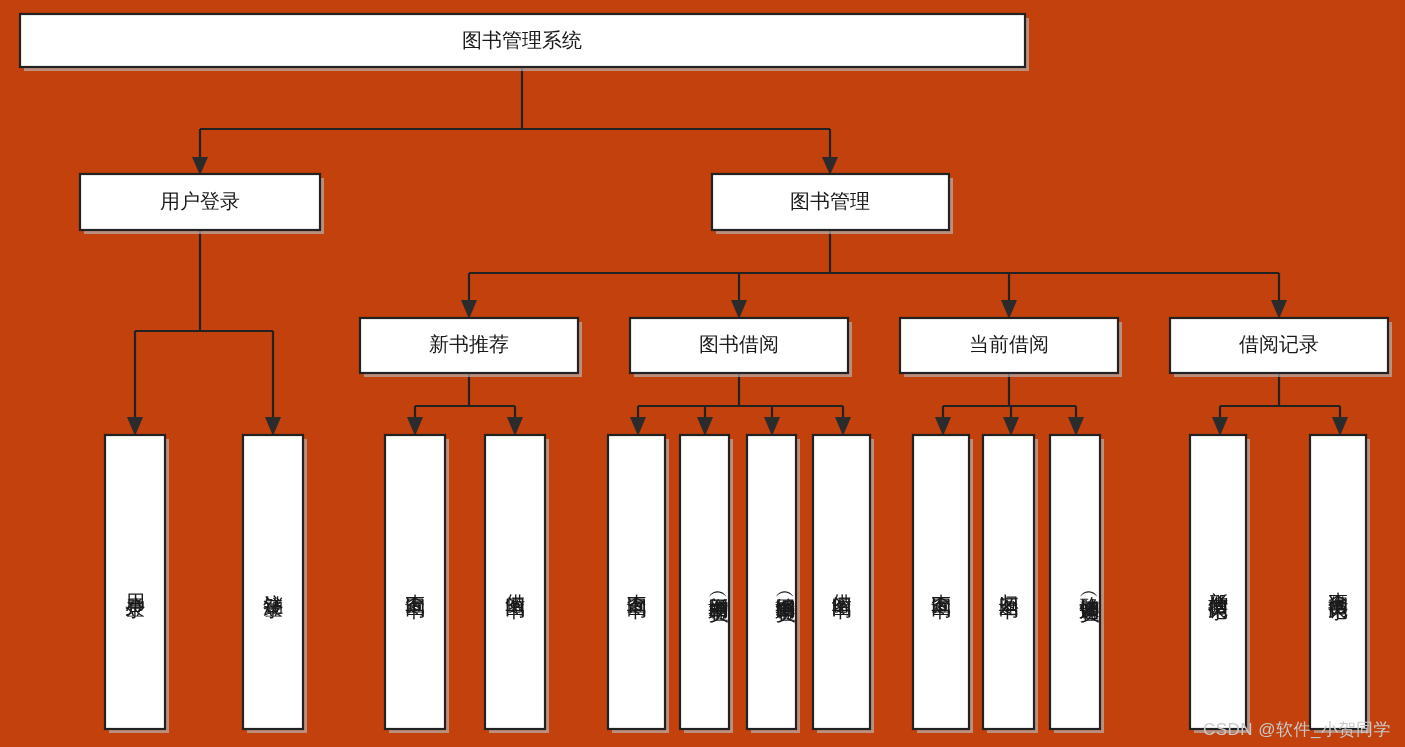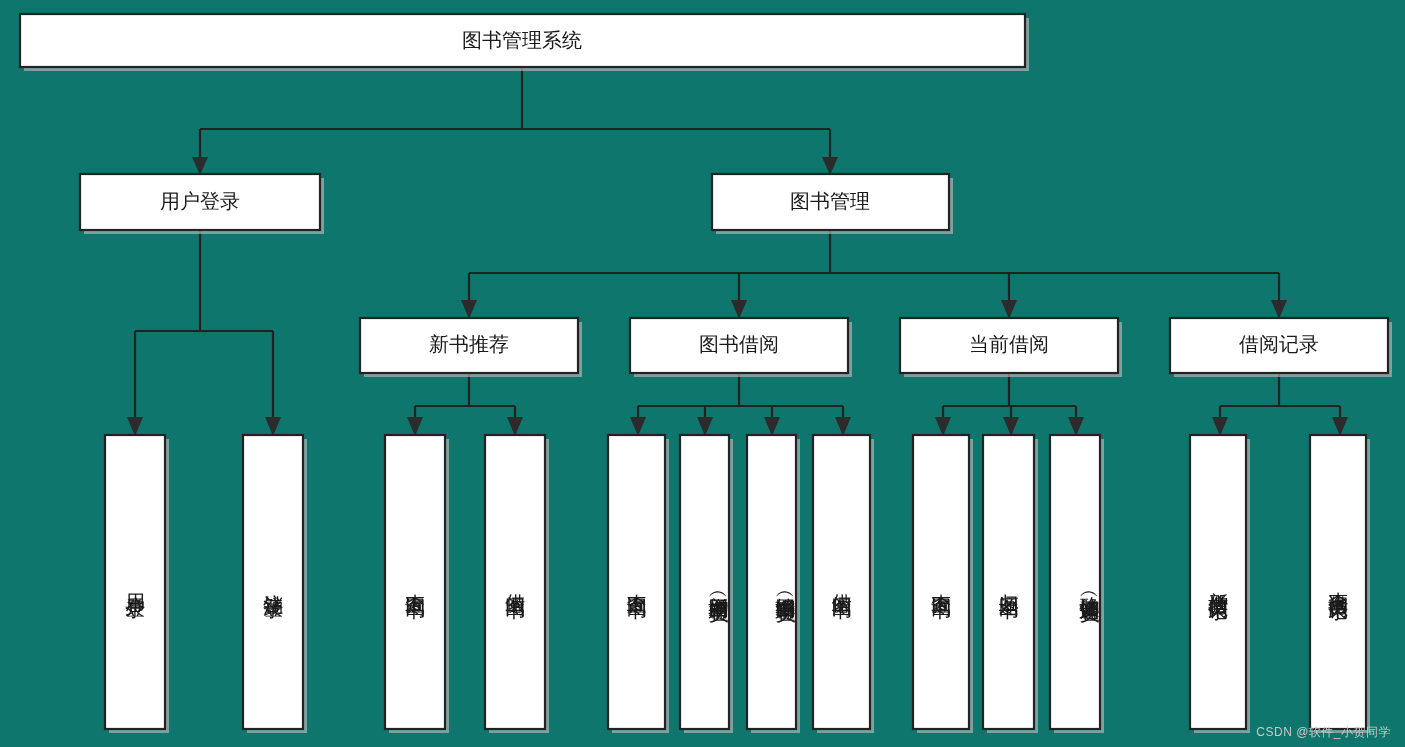--- a/index.html
+++ b/index.html
@@ -10,21 +10,21 @@
   body {
     width: 1405px;
     height: 747px;
     font-family: "Liberation Sans", sans-serif;
     overflow: hidden;
   }
   #diagram-root {
     position: relative;
     width: 1405px;
     height: 747px;
-    background: #0f766e;
+    background: #c2410c;
   }
   svg#flow {
     position: absolute;
     left: 0;
     top: 0;
     width: 1405px;
     height: 747px;
     display: block;
   }
   .node-rect {
@@ -51,21 +51,21 @@
     font-size: 20px;
     fill: #1a1a1a;
     text-anchor: middle;
     dominant-baseline: middle;
   }
   .watermark {
     position: absolute;
     right: 14px;
     bottom: 6px;
     font-family: "Liberation Sans", sans-serif;
-    font-size: 12px;
+    font-size: 17px;
     color: #c9c9c9;
     white-space: nowrap;
     letter-spacing: 0.5px;
     user-select: none;
   }
   .vlabel {
     position: absolute;
     font-family: "Liberation Sans", sans-serif;
     font-size: 20px;
     color: #1a1a1a;

